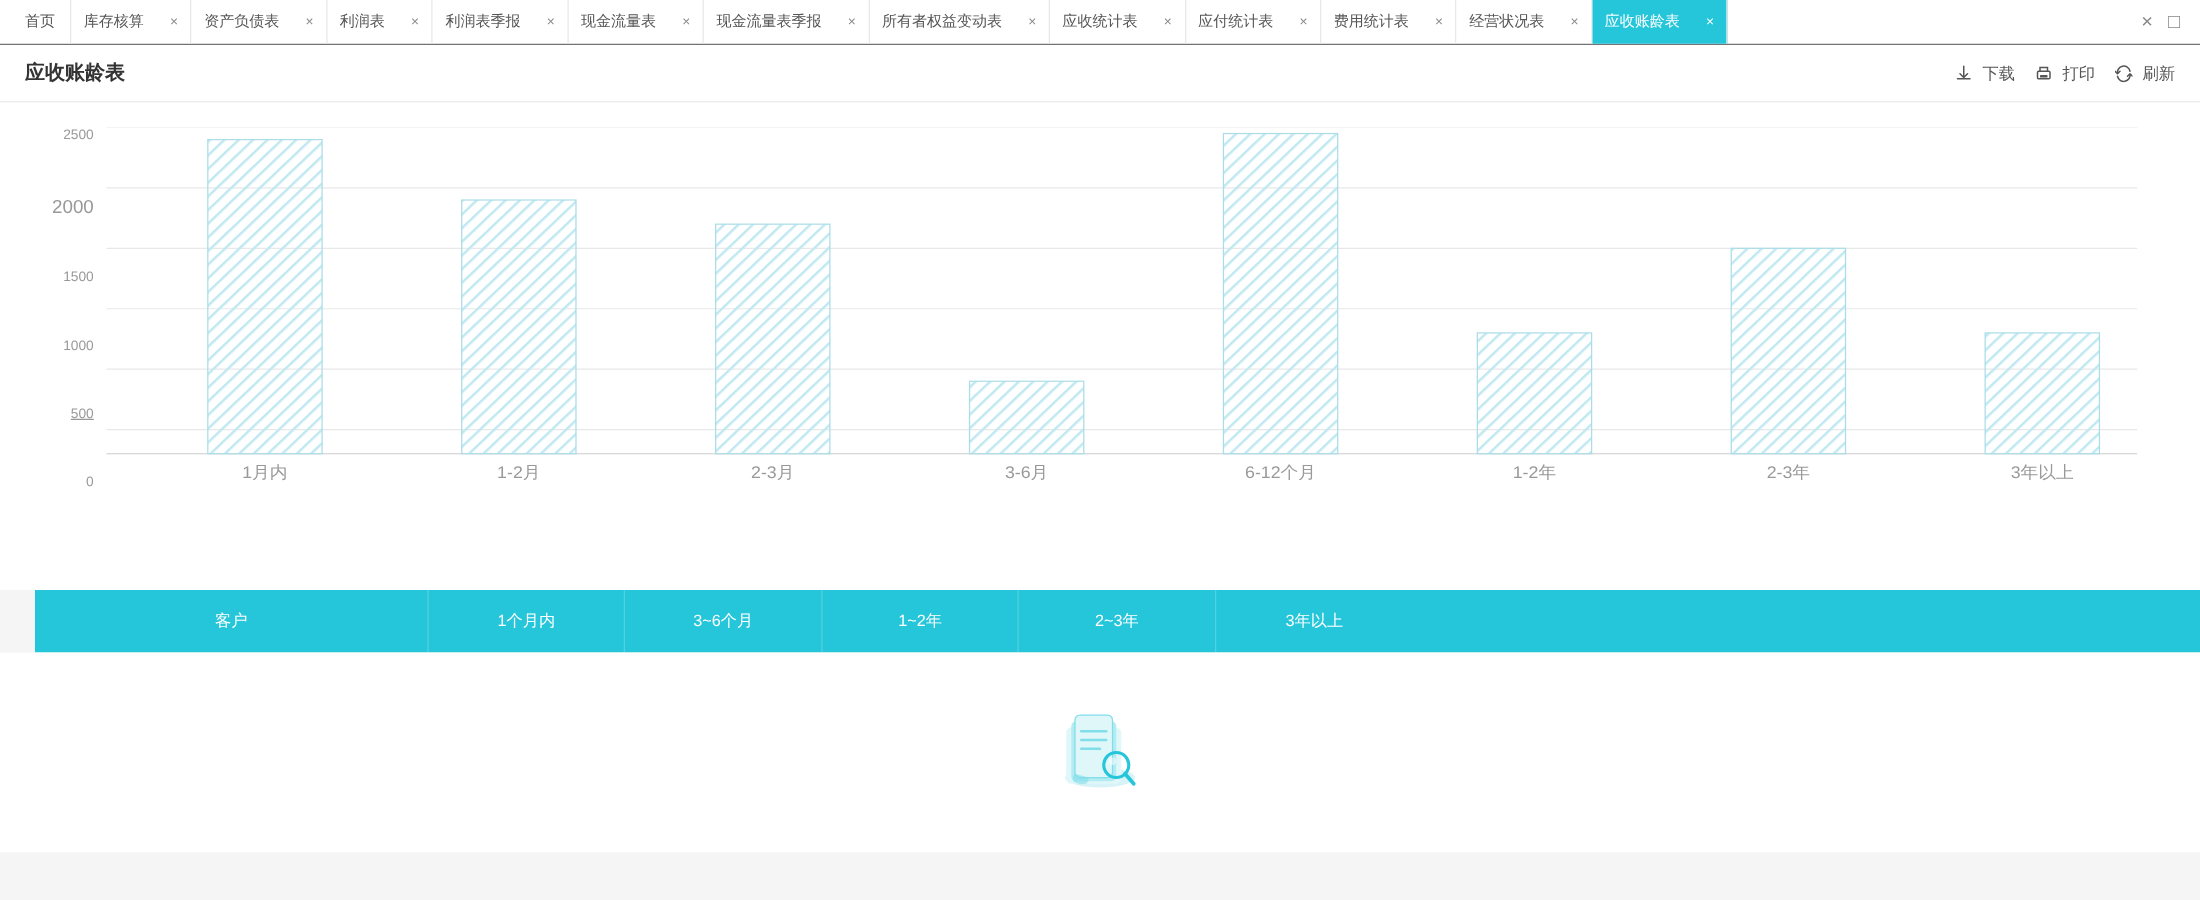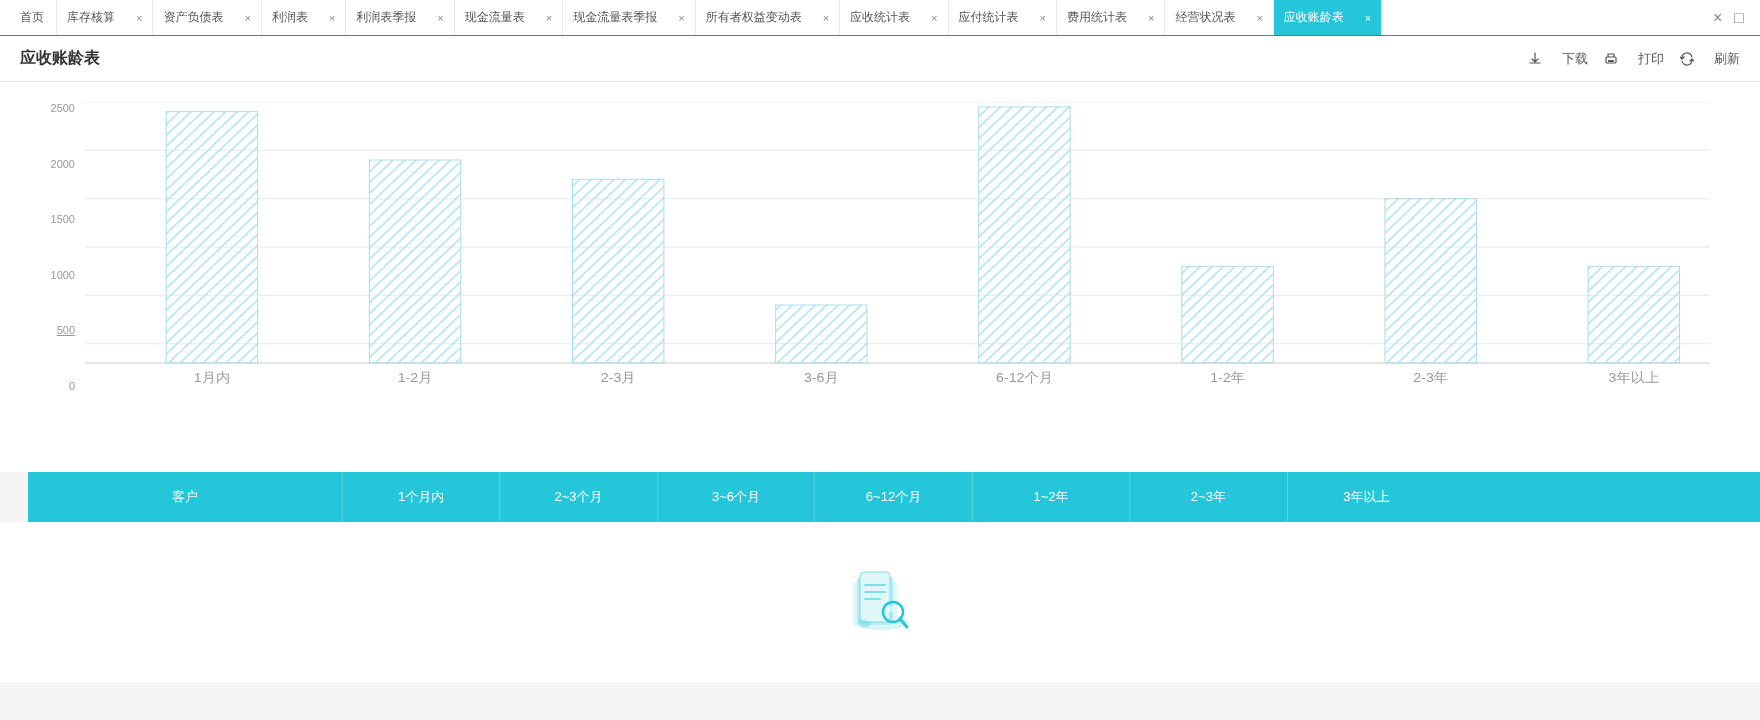--- a/index.html
+++ b/index.html
@@ -78,21 +78,21 @@
       color: #333;
     }
     .header-actions {
       display: flex;
       align-items: center;
       gap: 16px;
     }
     .header-action-btn {
       display: flex;
       align-items: center;
-      gap: 20px;
+      gap: 8px;
       font-size: 13px;
       color: #555;
       cursor: pointer;
     }
 
     
     .chart-area {
       background: #fff;
       padding: 20px 40px;
       height: 390px;
@@ -272,41 +272,35 @@
       <text x="1125" y="290" text-anchor="middle" font-size="14" fill="#999">1-2年</text>
       <text x="1325" y="290" text-anchor="middle" font-size="14" fill="#999">2-3年</text>
       <text x="1525" y="290" text-anchor="middle" font-size="14" fill="#999">3年以上</text>
     </svg>
 
     <div style="position:absolute;left:0;top:0;width:40px;height:calc(100% - 30px);display:flex;flex-direction:column-reverse;justify-content:space-between;">
       <span style="font-size:11px;color:#999;text-align:right;padding-right:5px;">0</span>
       <span style="font-size:11px;color:#999;text-align:right;padding-right:5px;text-decoration:underline;">500</span>
       <span style="font-size:11px;color:#999;text-align:right;padding-right:5px;">1000</span>
       <span style="font-size:11px;color:#999;text-align:right;padding-right:5px;">1500</span>
-      <span style="font-size:11px;color:#999;text-align:right;padding-right:5px;">2000</span>
+      <span style="font-size:15px;color:#999;text-align:right;padding-right:5px;">2000</span>
       <span style="font-size:11px;color:#999;text-align:right;padding-right:5px;">2500</span>
     </div>
   </div>
 </div>
 
 <div class="table-header">
   <div class="th-cell">
     <span>客户</span>
   </div>
   <div class="th-cell">
     <span>1个月内</span>
   </div>
   <div class="th-cell">
-    <span>2~3个月</span>
-  </div>
-  <div class="th-cell">
     <span>3~6个月</span>
-  </div>
-  <div class="th-cell">
-    <span>6~12个月</span>
   </div>
   <div class="th-cell">
     <span>1~2年</span>
   </div>
   <div class="th-cell">
     <span>2~3年</span>
   </div>
   <div class="th-cell">
     <span>3年以上</span>
   </div>

